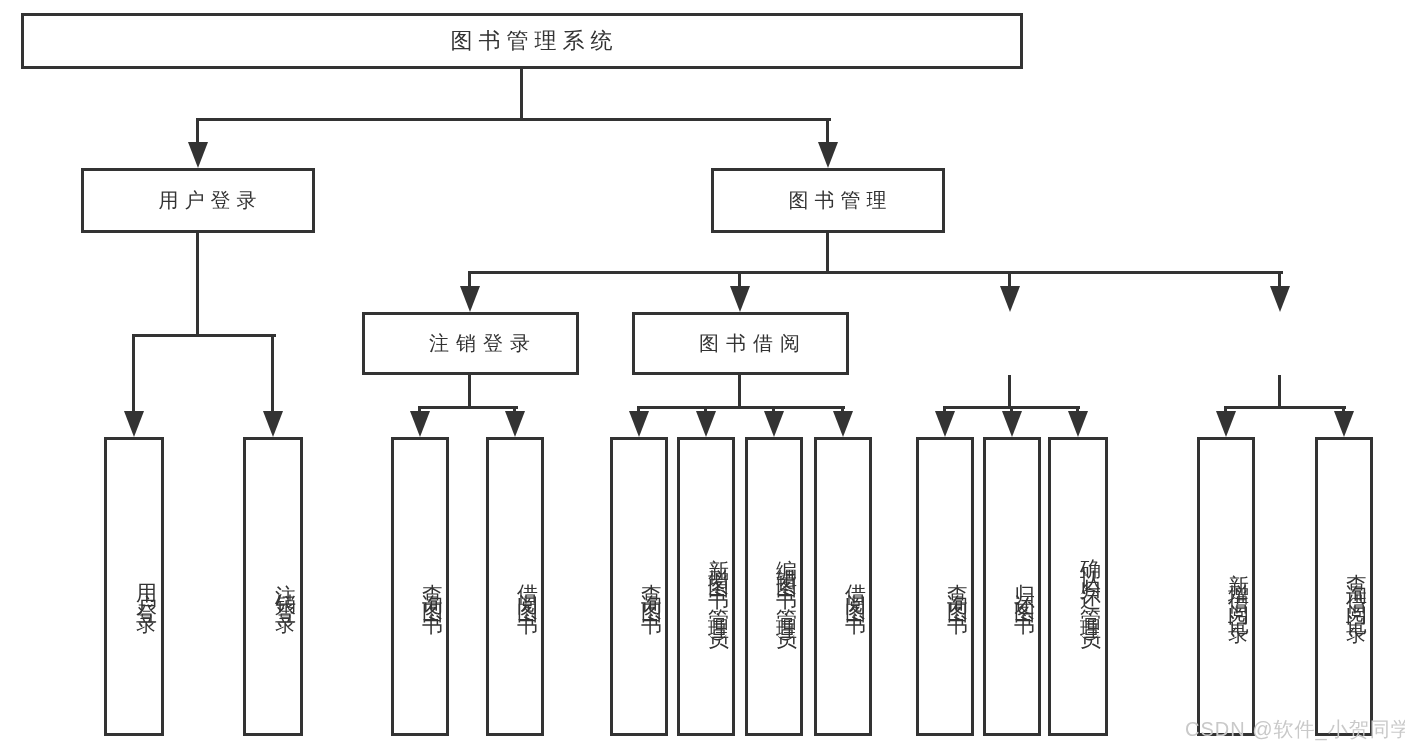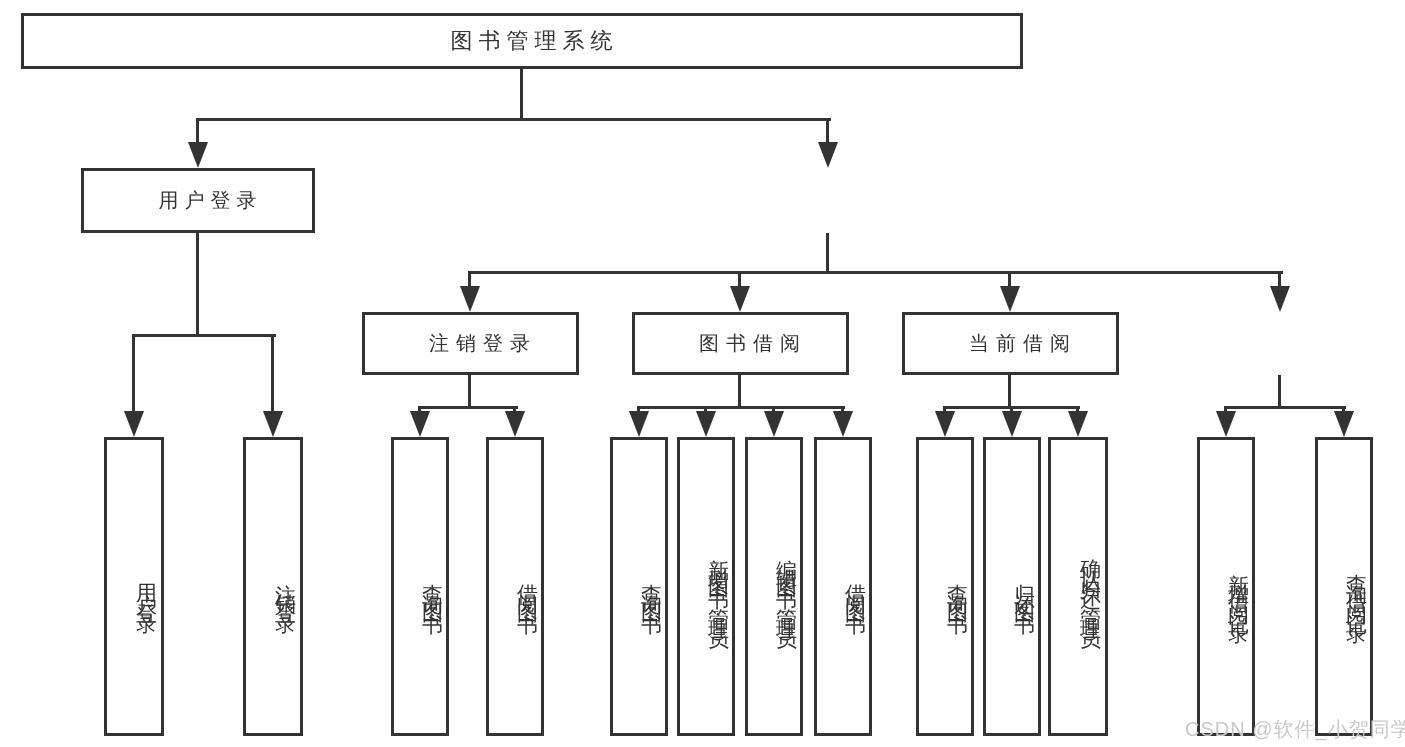--- a/index.html
+++ b/index.html
@@ -134,30 +134,30 @@
   <div class="line" style="left:1342px;top:406px;width:3px;height:12px;"></div>
   <div class="arrow" style="left:1334px;top:411px;"></div>
 
   <div class="node root" style="left:21px;top:13px;width:1002px;height:56px;">
     <span class="h-label">图书管理系统</span>
   </div>
 
   <div class="node l2" style="left:81px;top:168px;width:234px;height:65px;">
     <span class="h-label">用户登录</span>
   </div>
+  <div class="node l2" style="left:711px;top:168px;width:234px;height:65px;">
+    <span class="h-label">图书管理</span>
+  </div>
 
   <div class="node l3" style="left:362px;top:312px;width:217px;height:63px;">
     <span class="h-label">注销登录</span>
   </div>
   <div class="node l3" style="left:632px;top:312px;width:217px;height:63px;">
     <span class="h-label">图书借阅</span>
   </div>
-  <div class="node l3" style="left:902px;top:312px;width:217px;height:63px;">
-    <span class="h-label">当前借阅</span>
-  </div>
 
   <div class="node leaf" style="left:104px;top:437px;width:60px;height:299px;">
     <span class="v-label">用户登录</span>
   </div>
   <div class="node leaf" style="left:243px;top:437px;width:60px;height:299px;">
     <span class="v-label">注销登录</span>
   </div>
 
   <div class="node leaf" style="left:391px;top:437px;width:58px;height:299px;">
     <span class="v-label">查询图书</span>

